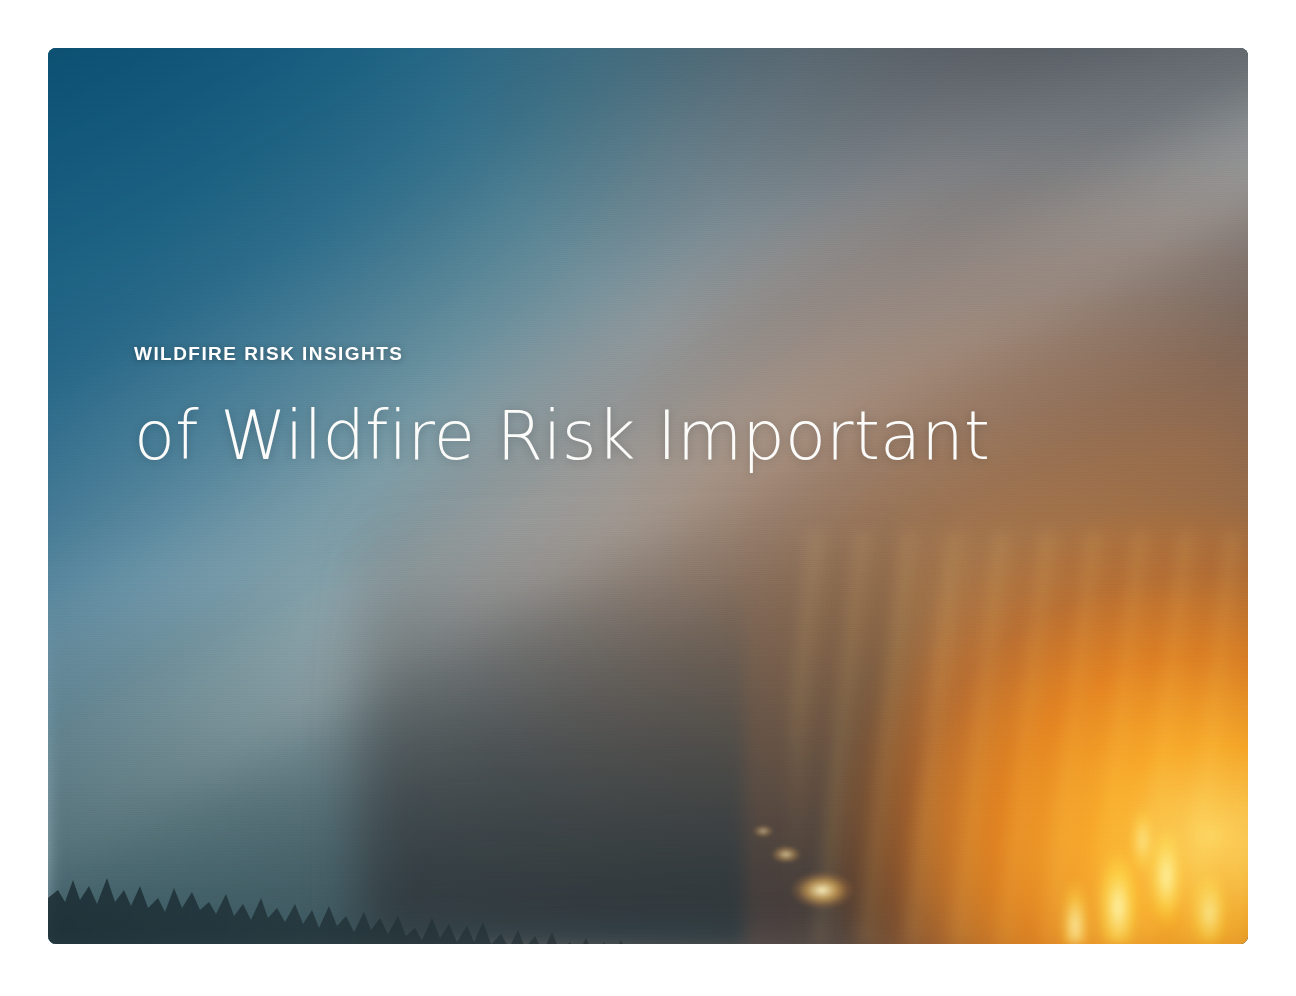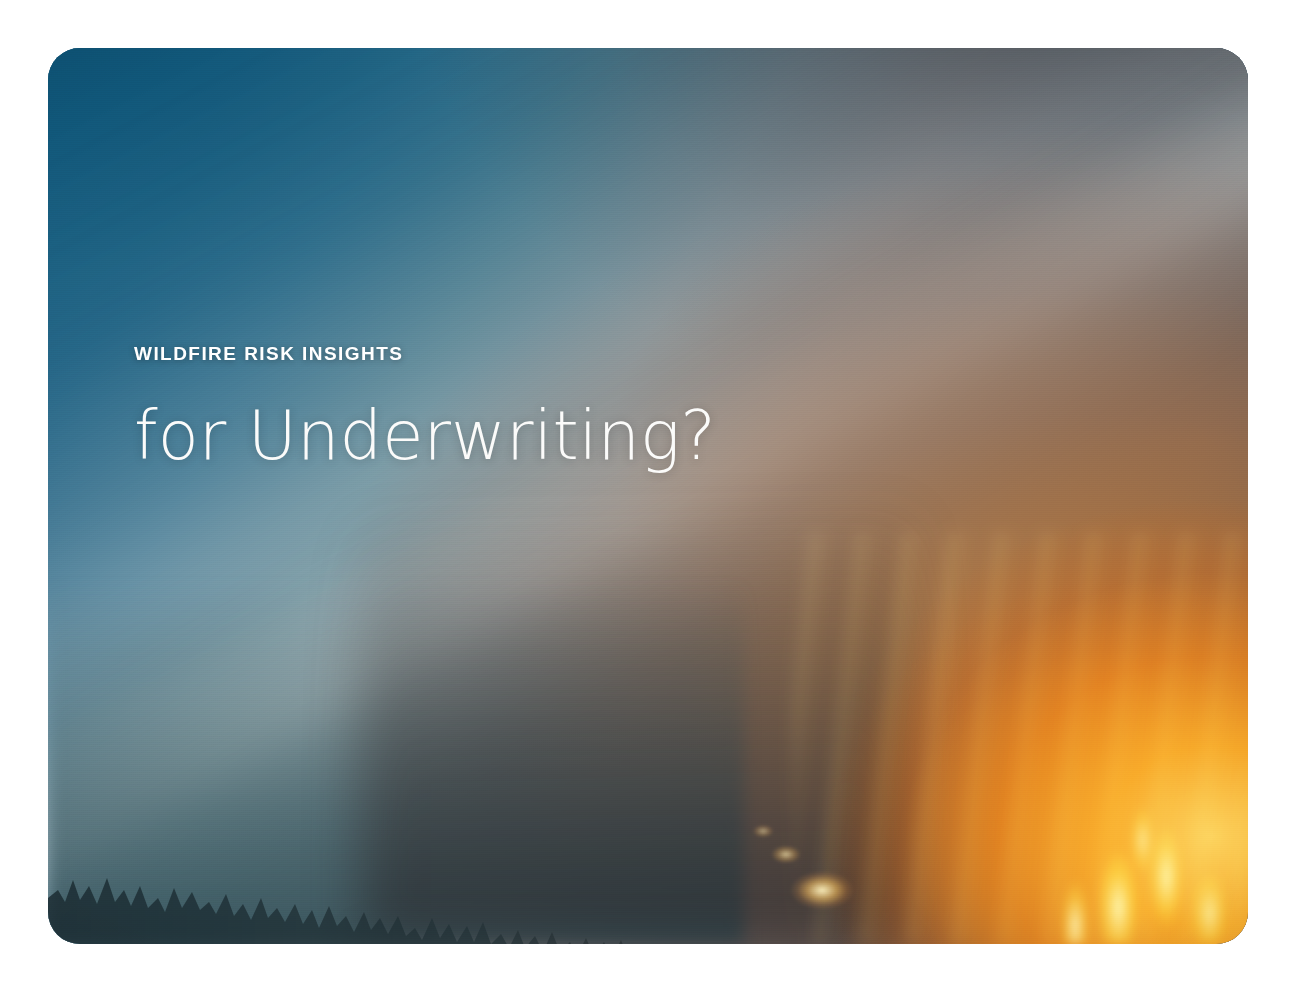--- a/index.html
+++ b/index.html
@@ -20,21 +20,21 @@
     background: #ffffff;
   }
 
   
   .hero-card {
     position: absolute;
     left: 48px;
     top: 48px;
     width: 1200px;
     height: 896px;
-    border-radius: 32px;
+    border-radius: 8px;
     overflow: hidden;
     background: #2b5f78;
   }
 
   
 
   
   .layer-base {
     position: absolute;
     inset: 0;
@@ -357,18 +357,18 @@
       </svg>
     </div>
 
     <div class="layer-grain"></div>
     <div class="layer-vignette"></div>
 
     <div class="text-block">
       <div class="eyebrow">WILDFIRE RISK INSIGHTS</div>
 
       <h1 class="headline">
-        <span class="hl-line">for Underwriting?</span>
+        <span class="hl-line">of Wildfire Risk Important</span>
       </h1>
     </div>
 
   </div>
 </div>
 
 </body></html>

